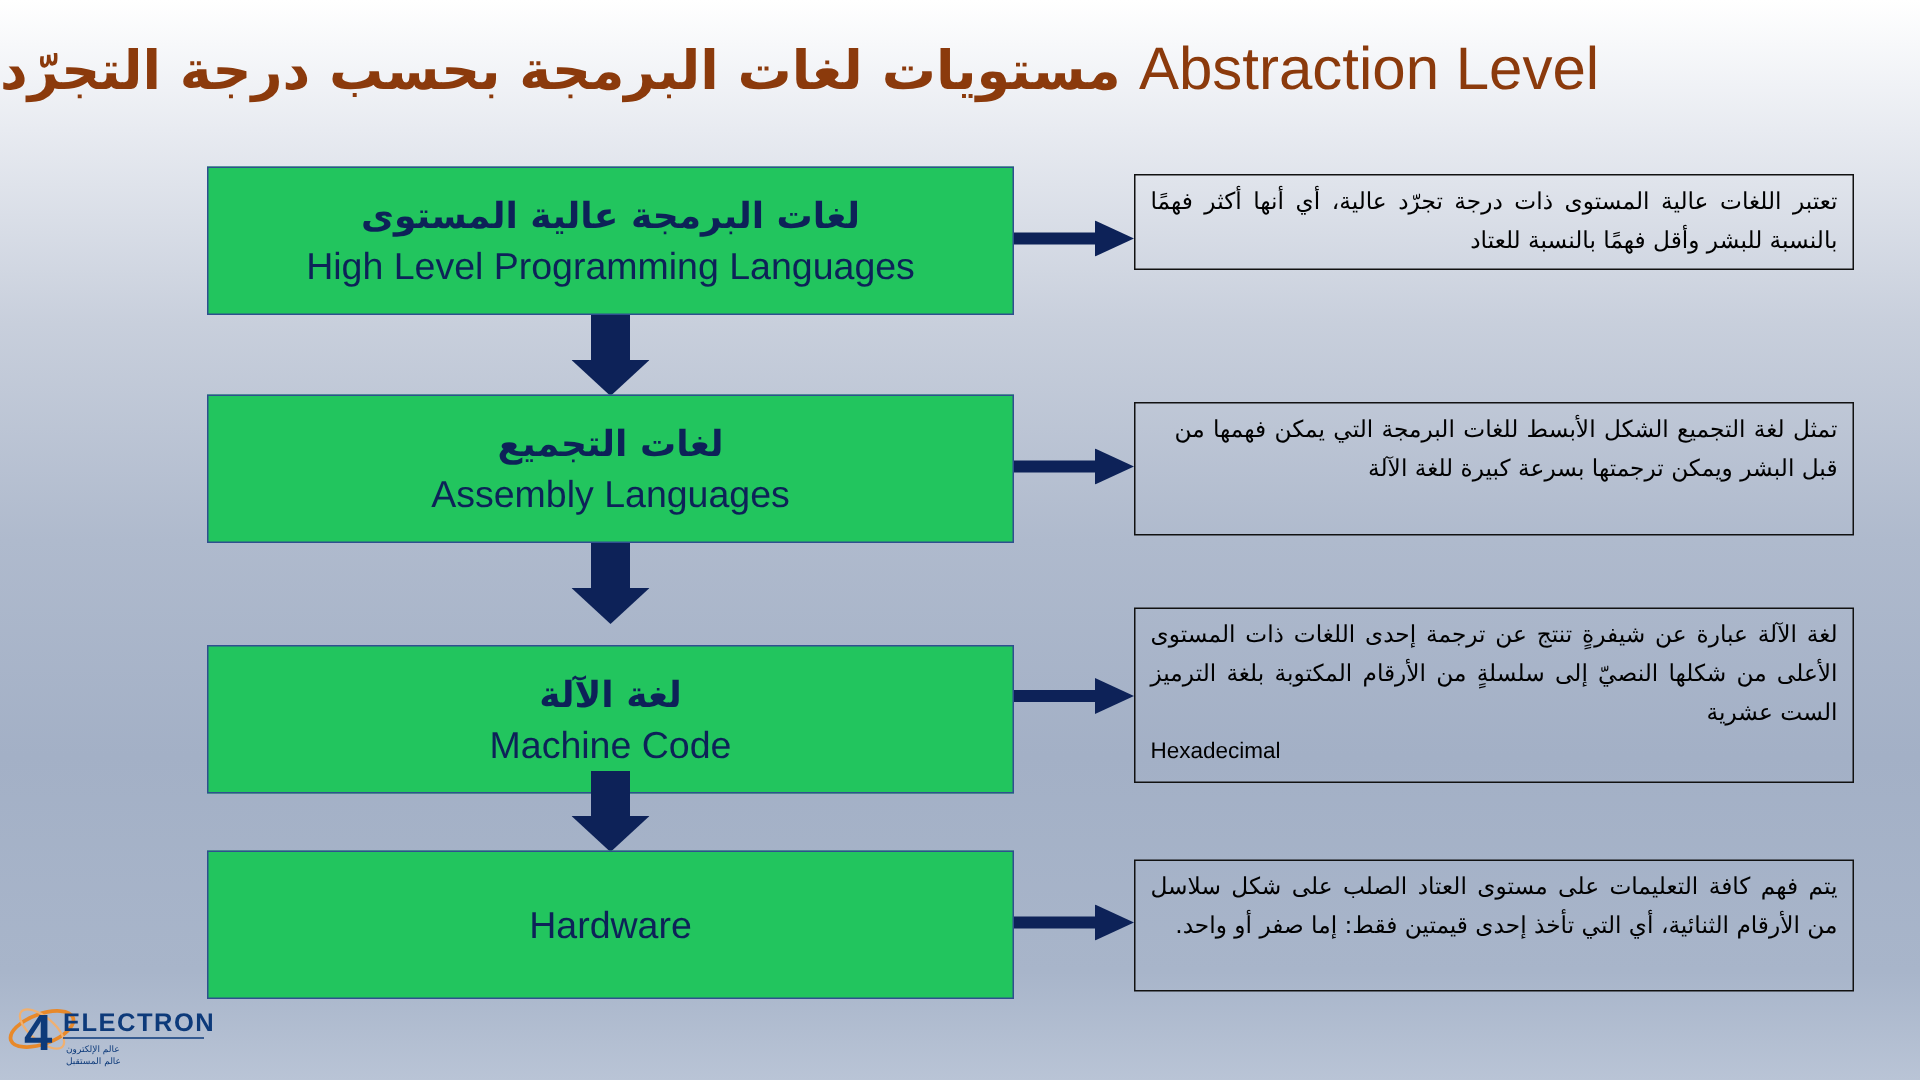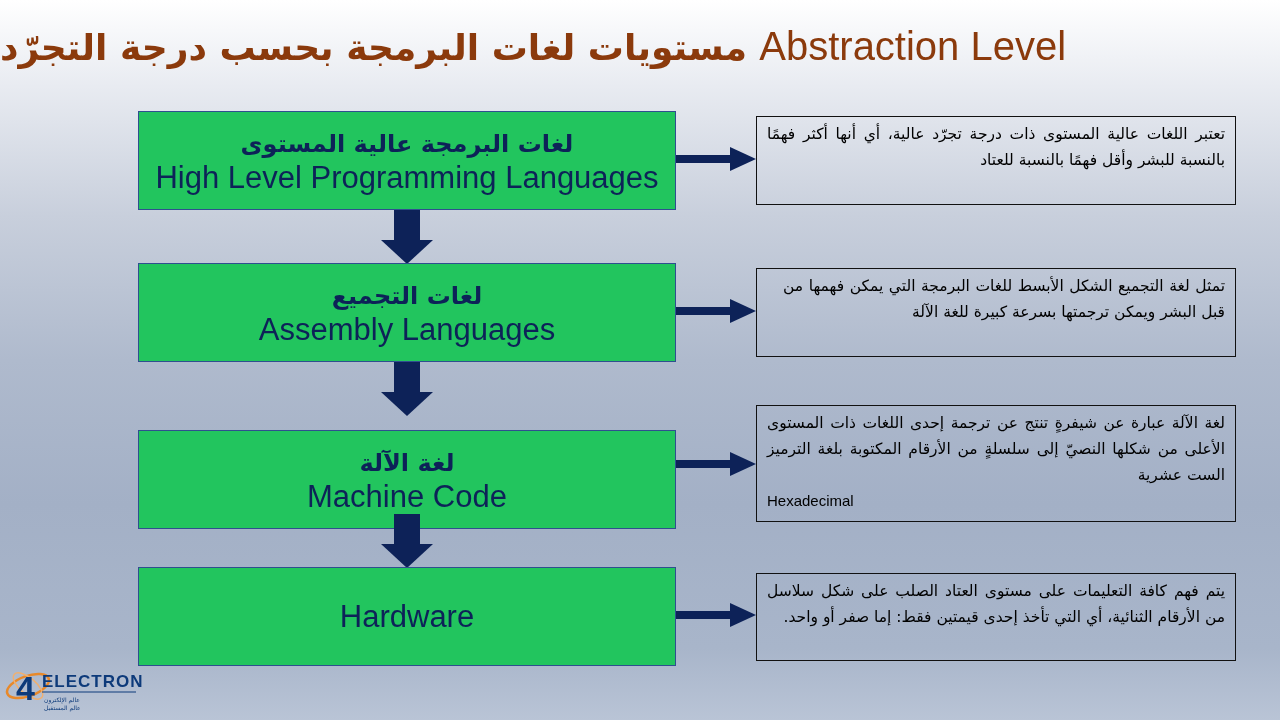--- a/index.html
+++ b/index.html
@@ -26,21 +26,21 @@
     left: 138px;
     width: 538px;
     height: 99px;
     background: #22c55e;
     border: 1px solid #2f4f8f;
     text-align: center;
     color: #0d2258;
     display: flex; flex-direction: column; justify-content: center;
   }
   .level .ar { font-family: "DejaVu Sans", sans-serif; font-weight: bold; font-size: 24px; line-height: 34px; direction: rtl; }
-  .level .en { font-family: "Liberation Sans", sans-serif; font-size: 31px; line-height: 34px; }
+  .level .en { font-family: "Liberation Sans", sans-serif; font-size: 25px; line-height: 34px; }
 
   .desc {
     position: absolute;
     left: 756px;
     width: 480px;
     border: 1px solid #111;
     color: #000;
     direction: rtl;
     text-align: justify;
     font-family: "DejaVu Sans", sans-serif;
@@ -73,21 +73,21 @@
 </div>
 
 <div class="level" style="top:111px;">
   <div class="ar">لغات البرمجة عالية المستوى</div>
   <div class="en">High Level Programming Languages</div>
 </div>
 <svg class="h-arrow" style="top:147px;" viewBox="0 0 80 24">
   <rect x="0" y="8" width="54" height="8" fill="#0d2258"></rect>
   <polygon points="54,0 80,12 54,24" fill="#0d2258"></polygon>
 </svg>
-<div class="desc" style="top:116px;height:89px;">
+<div class="desc" style="top:116px;height:64px;">
   <span>تعتبر اللغات عالية المستوى ذات درجة تجرّد عالية، أي أنها أكثر فهمًا بالنسبة للبشر وأقل فهمًا بالنسبة للعتاد</span>
 </div>
 
 <svg class="v-arrow" style="top:210px;" viewBox="0 0 52 54">
   <rect x="13" y="0" width="26" height="30" fill="#0d2258"></rect>
   <polygon points="0,30 52,30 26,54" fill="#0d2258"></polygon>
 </svg>
 
 <div class="level" style="top:263px;">
   <div class="ar">لغات التجميع</div>

